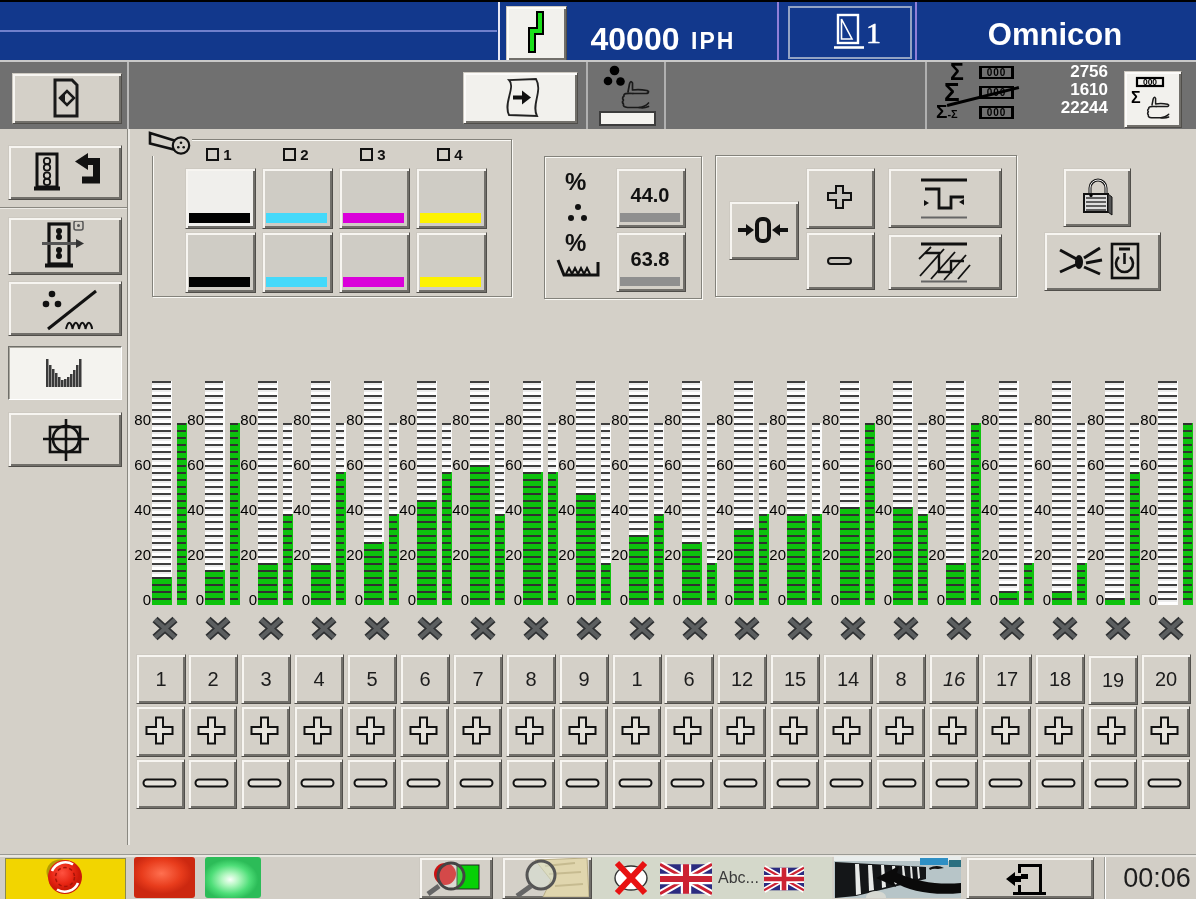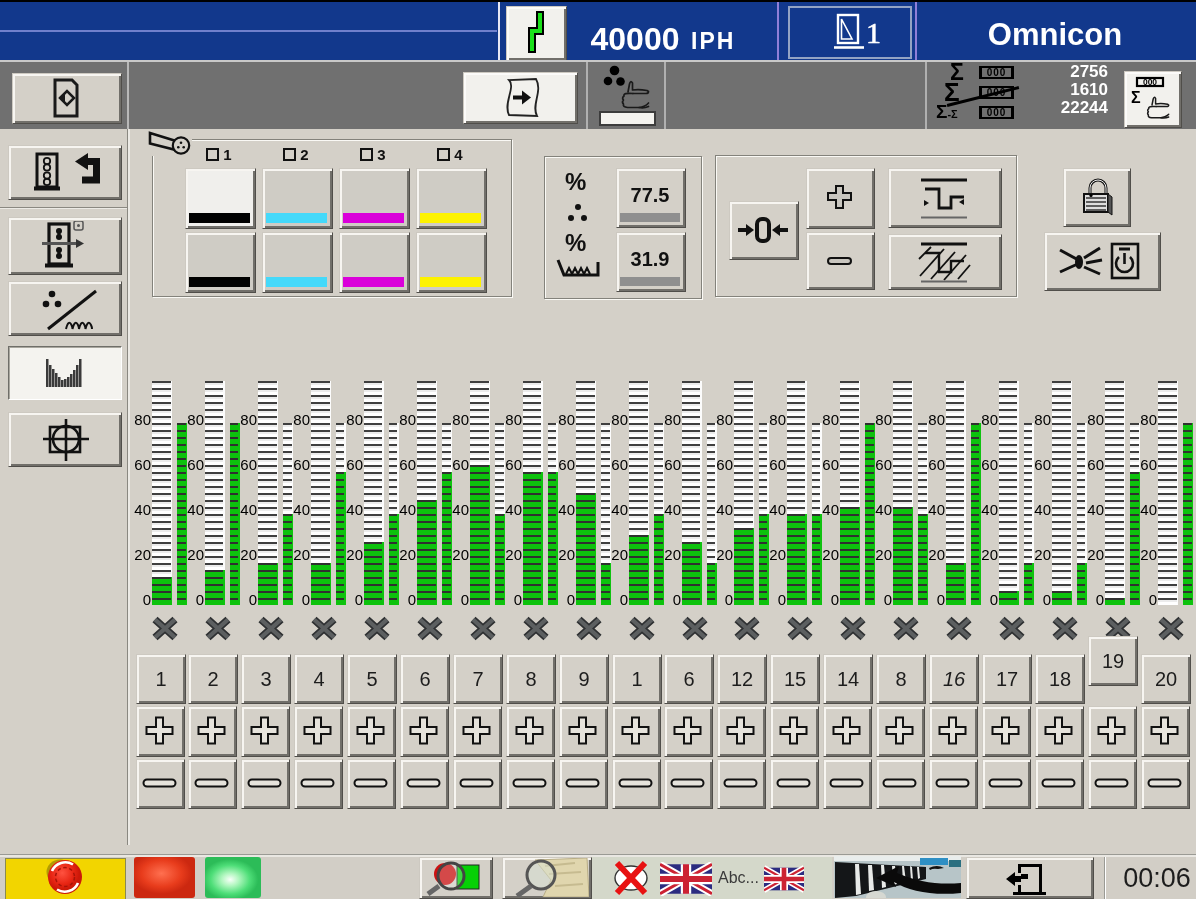--- a/index.html
+++ b/index.html
@@ -195,24 +195,24 @@
 <circle cx="13" cy="5" r="3" fill="#111"></circle>
 <circle cx="6" cy="16" r="3" fill="#111"></circle>
 <circle cx="19" cy="16" r="3" fill="#111"></circle>
 </svg>
 <div class="a" style="left:565px;top:229px;font-size:24px;font-weight:700;color:#111;">%</div>
 <svg class="a" style="left:556px;top:258px;" width="46" height="24" viewBox="0 0 46 24">
 <path d="M2 2 L8 17 L42 17 L42 4" fill="none" stroke="#111" stroke-width="3"></path>
 <path d="M10 16 l3 -6 l3 6 l3 -6 l3 6 l3 -6 l3 6 l3 -6 l3 6" fill="none" stroke="#111" stroke-width="2"></path>
 </svg>
 <div class="btn" style="left:616px;top:168px;width:68px;height:58px;"></div>
-<div class="a" style="left:616px;top:184px;width:68px;text-align:center;font-size:20px;font-weight:700;color:#111;">77.5</div>
+<div class="a" style="left:616px;top:184px;width:68px;text-align:center;font-size:20px;font-weight:700;color:#111;">44.0</div>
 <div class="a" style="left:620px;top:213px;width:60px;height:9px;background:#8f8f8f;"></div>
 <div class="btn" style="left:616px;top:232px;width:68px;height:58px;"></div>
-<div class="a" style="left:616px;top:248px;width:68px;text-align:center;font-size:20px;font-weight:700;color:#111;">31.9</div>
+<div class="a" style="left:616px;top:248px;width:68px;text-align:center;font-size:20px;font-weight:700;color:#111;">63.8</div>
 <div class="a" style="left:620px;top:277px;width:60px;height:9px;background:#8f8f8f;"></div>
 <div class="grp" style="left:715px;top:155px;width:300px;height:140px;"></div>
 <div class="btn" style="left:729px;top:201px;width:68px;height:57px;"></div>
 <svg class="a" style="left:737px;top:216px;" width="52" height="28" viewBox="0 0 52 28">
 <rect x="1" y="12" width="8" height="4" fill="#111"></rect>
 <path d="M9 8 L17 14 L9 20 Z" fill="#111"></path>
 <rect x="20" y="3" width="12" height="22" rx="5" fill="none" stroke="#111" stroke-width="4"></rect>
 <path d="M43 8 L35 14 L43 20 Z" fill="#111"></path>
 <rect x="43" y="12" width="8" height="4" fill="#111"></rect>
 </svg>
@@ -714,21 +714,21 @@
 <div class="lad" style="left:1105px;top:381px;width:20px;height:224px;">
 <div class="grn" style="height:7px;"></div>
 </div>
 <div class="lad" style="left:1130px;top:423px;width:10px;height:182px;">
 <div class="grn" style="height:133px;"></div>
 </div>
 <svg class="a" style="left:1105px;top:616px;" width="26" height="26" viewBox="0 0 26 26">
 <path d="M3 3.5 L23 21.5 M23 3.5 L3 21.5" stroke="#2e3032" stroke-width="7.6"></path>
 <path d="M3 3.5 L23 21.5 M23 3.5 L3 21.5" stroke="#5c5f60" stroke-width="4.2"></path>
 </svg>
-<div class="btn numbtn" style="left:1088px;top:636px;width:48px;height:48px;">19</div>
+<div class="btn numbtn" style="left:1088px;top:655px;width:48px;height:48px;">19</div>
 <div class="btn" style="left:1088px;top:706px;width:47px;height:49px;"></div>
 <svg class="a" style="left:1097px;top:716px;" width="29" height="29" viewBox="0 0 29 29">
 <path d="M11 1.5 H18 V11 H27.5 V18 H18 V27.5 H11 V18 H1.5 V11 H11 Z" fill="#e6e3dc" stroke="#111" stroke-width="2"></path>
 </svg>
 <div class="btn" style="left:1088px;top:759px;width:47px;height:48px;"></div>
 <svg class="a" style="left:1094px;top:778px;" width="35" height="10" viewBox="0 0 35 10">
 <rect x="1.5" y="1.5" width="32" height="7" rx="3.5" fill="#e6e3dc" stroke="#111" stroke-width="2"></rect>
 </svg>
 <div class="lbl" style="left:1133px;top:411px;">80</div>
 <div class="lbl" style="left:1133px;top:456px;">60</div>

